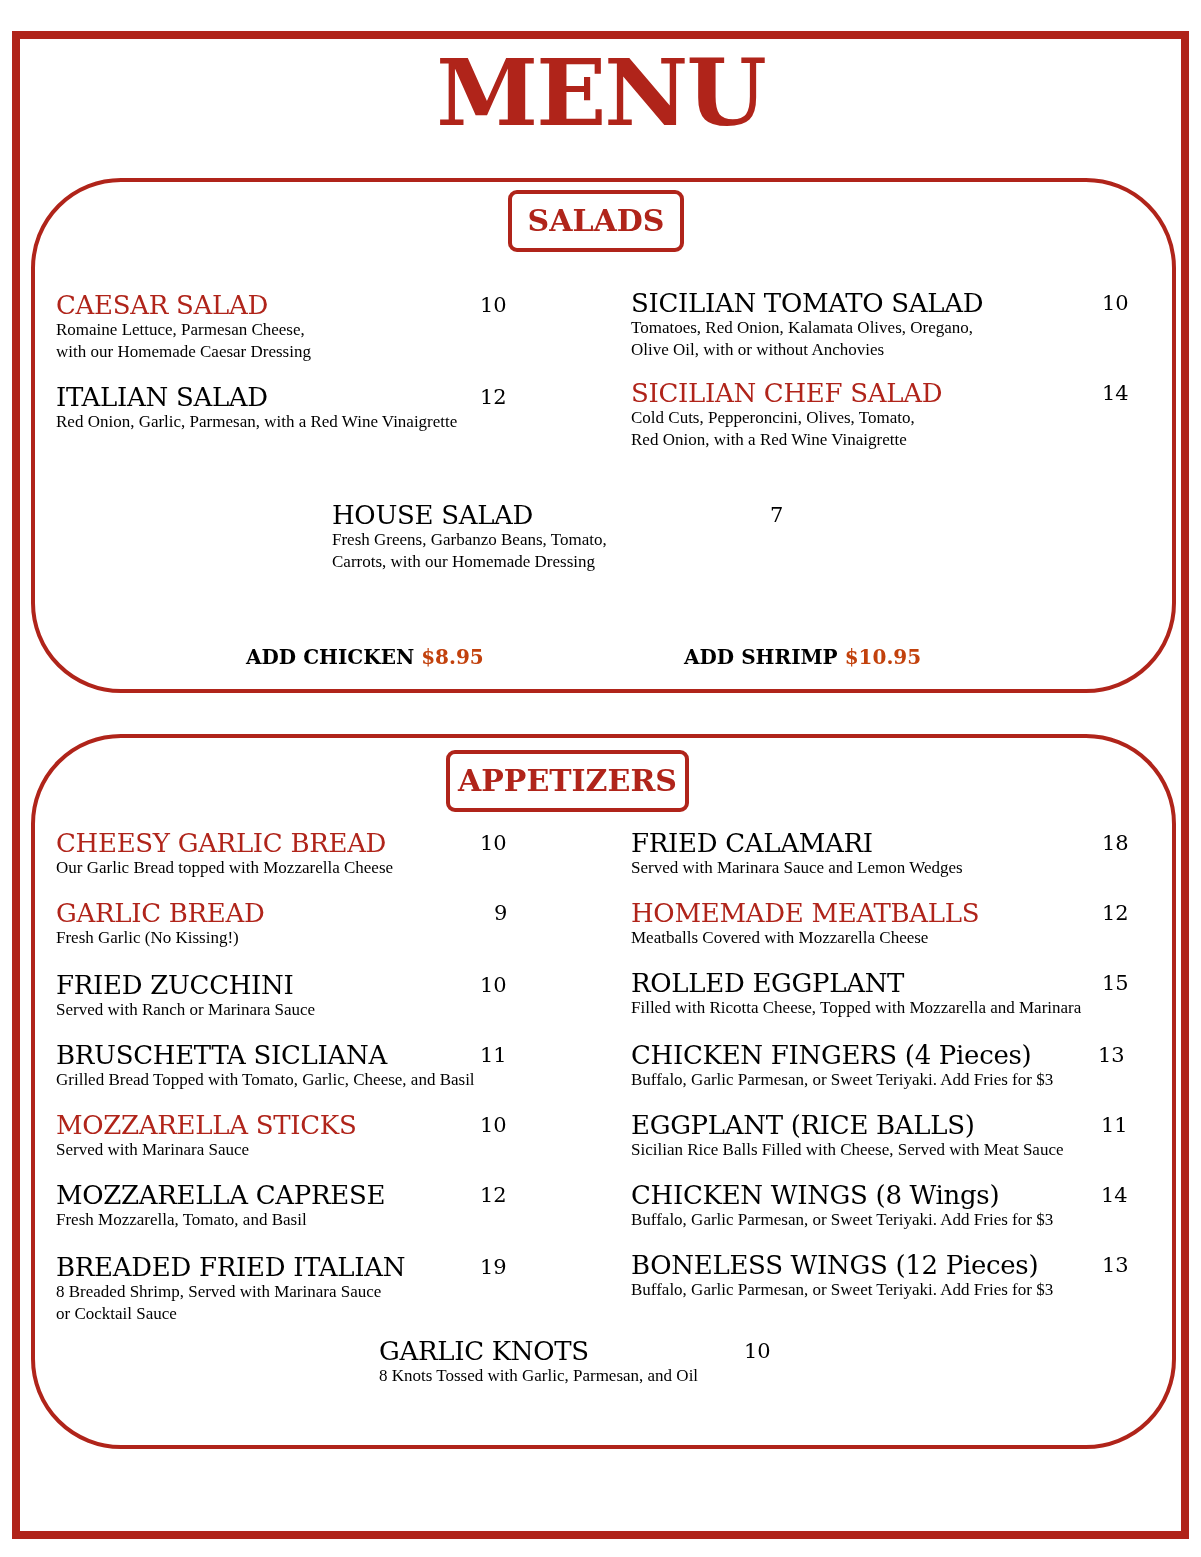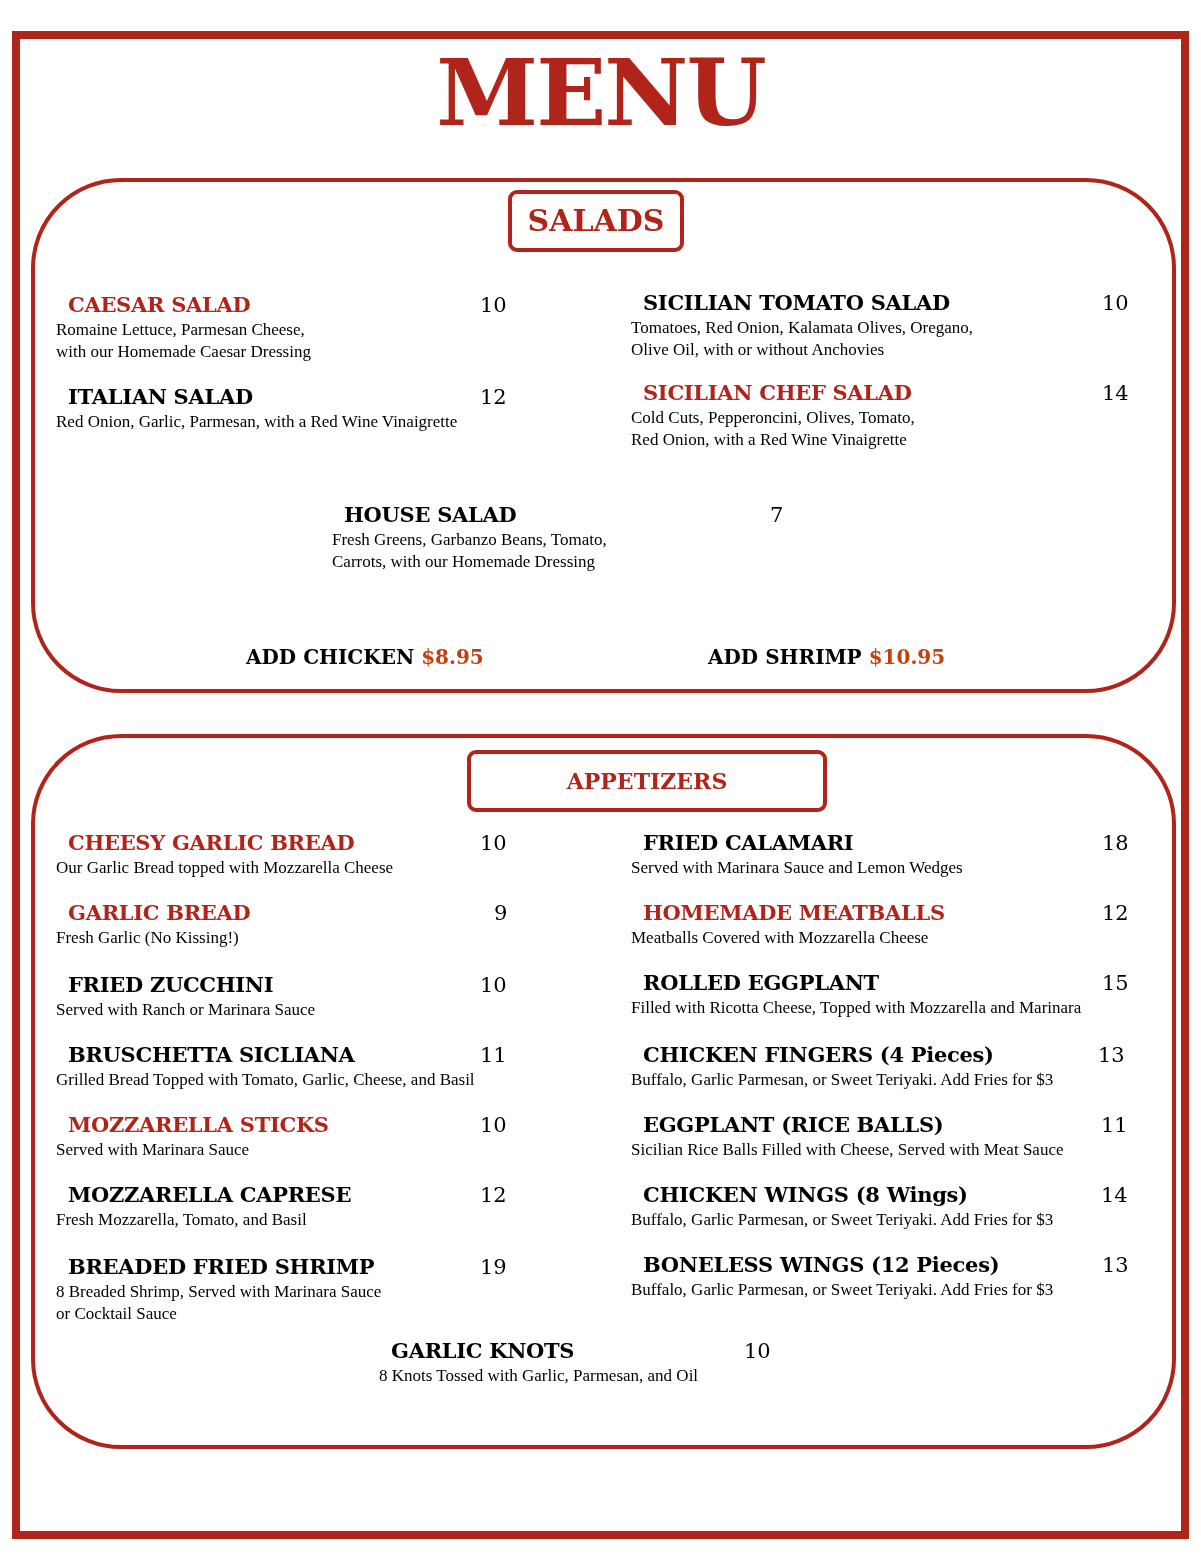--- a/index.html
+++ b/index.html
@@ -4,23 +4,23 @@
   <style>
     html, body { margin: 0; padding: 0; background: #ffffff; }
     body { width: 1201px; height: 1557px; position: relative; overflow: hidden; font-family: "DejaVu Serif", serif; color: #000; }
     .outer-frame { position: absolute; left: 12px; top: 31px; width: 1177px; height: 1508px; border: 8px solid #B0241A; box-sizing: border-box; }
     .menu-title { position: absolute; left: 0; width: 1201px; top: 38px; text-align: center; font-family: "DejaVu Serif", serif; font-weight: bold; font-size: 92px; line-height: 110px; color: #B0241A; letter-spacing: -2px; transform: scaleY(1.0); }
     .section-box { position: absolute; border: 4px solid #B0241A; border-radius: 90px; box-sizing: border-box; }
     .salads-box { left: 31px; top: 178px; width: 1145px; height: 515px; }
     .apps-box { left: 31px; top: 734px; width: 1145px; height: 715px; }
     .section-label { position: absolute; border: 4px solid #B0241A; border-radius: 9px; box-sizing: border-box; color: #B0241A; font-weight: bold; font-family: "DejaVu Serif", serif; text-align: center; }
     .salads-label { left: 508px; top: 190px; width: 176px; height: 62px; font-size: 30px; line-height: 54px; }
-    .apps-label { left: 467px; top: 750px; width: 360px; height: 62px; font-size: 22px; line-height: 54px; }
+    .apps-label { left: 446px; top: 750px; width: 243px; height: 62px; font-size: 30px; line-height: 54px; }
     .item { position: absolute; }
-    .item-name { position: absolute; left: 12px; top: 0; white-space: nowrap; font-family: "DejaVu Serif", serif; font-weight: bold; font-size: 21px; line-height: 26px; color: #000; letter-spacing: -0.3px; }
+    .item-name { position: absolute; left: 0; top: 0; white-space: nowrap; font-family: "DejaVu Serif", serif; font-weight: normal; font-size: 26px; line-height: 26px; color: #000; letter-spacing: -0.3px; }
     .item-name.red { color: #B0241A; }
     .item-price { position: absolute; top: 0; white-space: nowrap; font-family: "DejaVu Serif", serif; font-weight: normal; font-size: 21px; line-height: 26px; color: #000; }
     .item-desc { position: absolute; left: 0; top: 27px; white-space: nowrap; font-family: "Liberation Serif", serif; font-size: 17px; line-height: 22px; color: #000; }
     .addon { position: absolute; white-space: nowrap; font-family: "DejaVu Serif", serif; font-weight: bold; font-size: 20px; line-height: 26px; color: #000; }
     .addon .addon-price { color: #c2410c; }
   </style>
 </head>
 <body>
 
 <div class="outer-frame"></div>
@@ -71,21 +71,21 @@
   <div class="item-desc">
     <div>Fresh Greens, Garbanzo Beans, Tomato,</div>
     <div>Carrots, with our Homemade Dressing</div>
   </div>
 </div>
 
 <div class="addon" style="left:246px; top:644px;">
   <span>ADD CHICKEN</span>
   <span class="addon-price">$8.95</span>
 </div>
-<div class="addon" style="left:684px; top:644px;margin-left:24px;">
+<div class="addon" style="left:684px; top:644px;">
   <span>ADD SHRIMP</span>
   <span class="addon-price">$10.95</span>
 </div>
 
 <div class="section-box apps-box"></div>
 <div class="section-label apps-label">APPETIZERS</div>
 
 <div class="item" style="left:56px; top:830px;">
   <span class="item-name red">CHEESY GARLIC BREAD</span>
   <span class="item-price" style="left:424px;">10</span>
@@ -116,21 +116,21 @@
   <div class="item-desc">Served with Marinara Sauce</div>
 </div>
 
 <div class="item" style="left:56px; top:1182px;">
   <span class="item-name">MOZZARELLA CAPRESE</span>
   <span class="item-price" style="left:424px;">12</span>
   <div class="item-desc">Fresh Mozzarella, Tomato, and Basil</div>
 </div>
 
 <div class="item" style="left:56px; top:1254px;">
-  <span class="item-name">BREADED FRIED SHRIMP</span>
+  <span class="item-name">BREADED FRIED ITALIAN</span>
   <span class="item-price" style="left:424px;">19</span>
   <div class="item-desc">
     <div>8 Breaded Shrimp, Served with Marinara Sauce</div>
     <div>or Cocktail Sauce</div>
   </div>
 </div>
 
 <div class="item" style="left:631px; top:830px;">
   <span class="item-name">FRIED CALAMARI</span>
   <span class="item-price" style="left:471px;">18</span>

